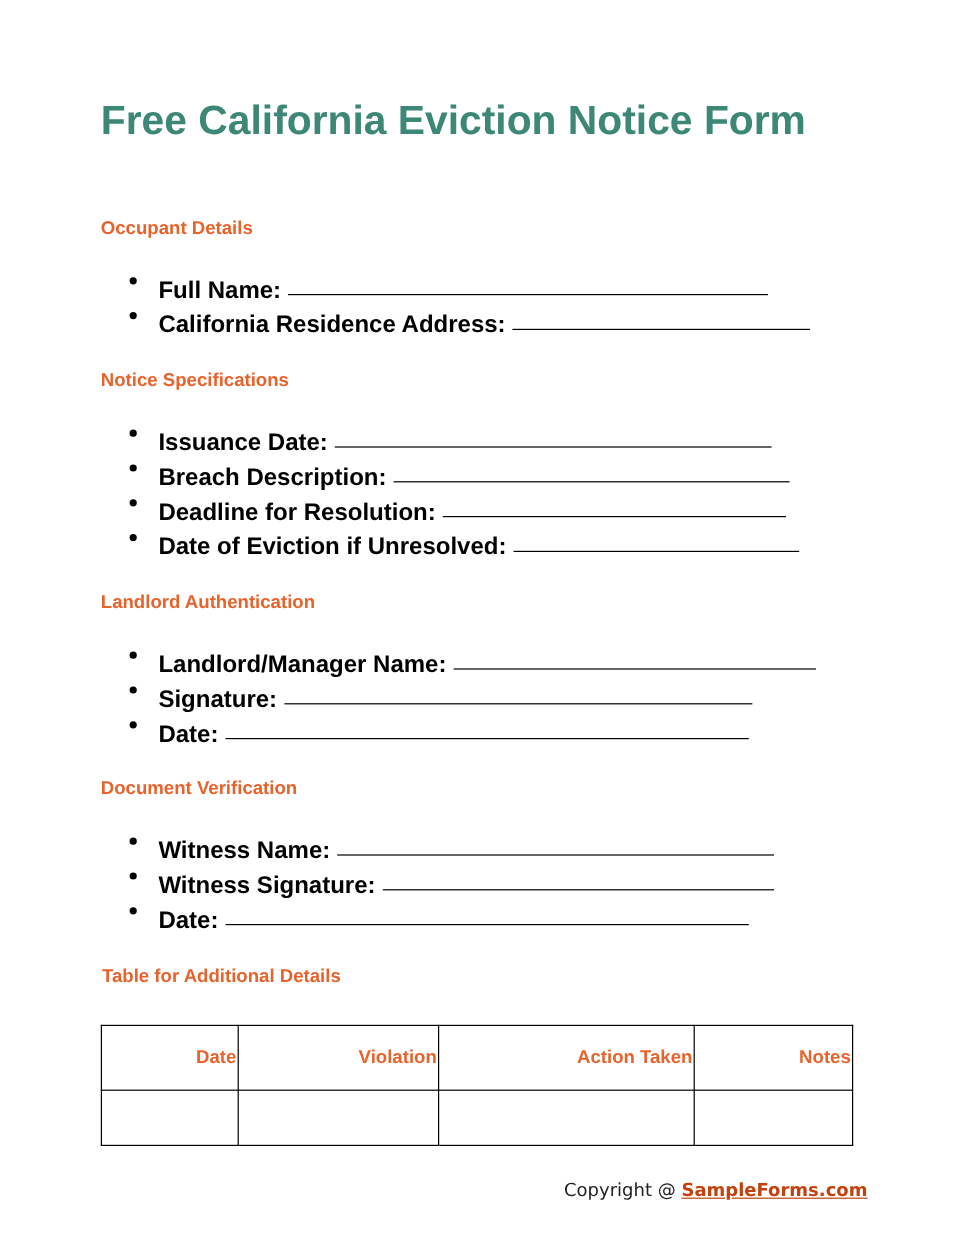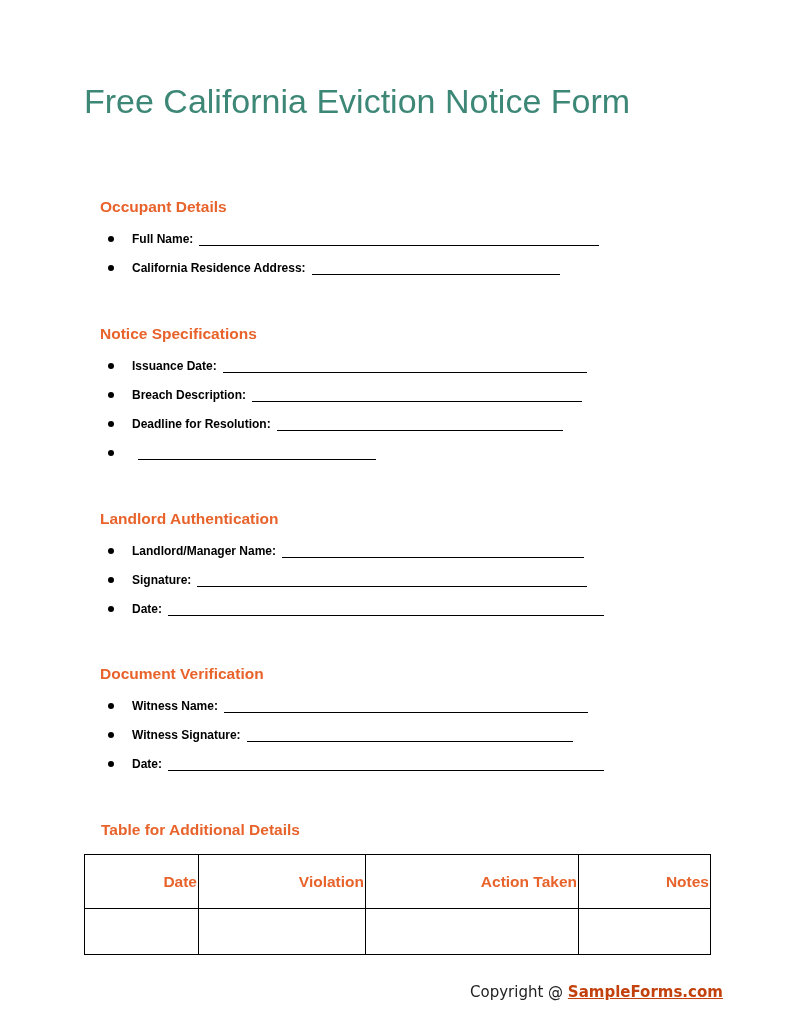--- a/index.html
+++ b/index.html
@@ -1,23 +1,23 @@
 <!DOCTYPE html>
 <html><head>
 <meta charset="utf-8">
 <style>
   html, body { margin: 0; padding: 0; background: #ffffff; }
   body { width: 796px; height: 1031px; position: relative; overflow: hidden;
          font-family: "Liberation Sans", sans-serif; color: #000; }
   .title { position: absolute; left: 84px; top: 82px; margin: 0;
-           font-size: 34px; font-weight: normal; color: #3d8777; white-space: nowrap; }
-  .section-heading { position: absolute; left: 84px; margin: 16px;
+           font-size: 34px; font-weight: bold; color: #3d8777; white-space: nowrap; }
+  .section-heading { position: absolute; left: 84px; margin: 0;
            font-size: 15.5px; font-weight: bold; color: #e8632b; white-space: nowrap; }
-  .item { position: absolute; left: 108px; font-size: 12px; font-weight: bold;
-          white-space: nowrap; display: flex; align-items: center; }
+  .item { position: absolute; left: 108px; font-size: 20px; font-weight: bold;
+          white-space: nowrap; display: flex; }
   .bullet { display: inline-block; width: 6px; height: 6px; border-radius: 50%;
             background: #000; margin-right: 18px; }
   .field-line { display: inline-block; border-bottom: 1.6px solid #000;
                 height: 14px; margin-left: 6px; }
   table.details { position: absolute; left: 84px; top: 854px; width: 626px;
           border-collapse: collapse; table-layout: fixed; }
   table.details td, table.details th { border: 1.2px solid #000; text-align: center; }
   table.details th { height: 51px; color: #e8632b; font-size: 15.5px; font-weight: bold; text-align: right; }
   table.details td { height: 43px; }
   .copyright { position: absolute; left: 470px; top: 983px; font-size: 15px;
@@ -52,20 +52,21 @@
   <span>Breach Description:</span>
   <span class="field-line" style="width:330px"></span>
 </div>
 <div class="item" style="top:416px">
   <span class="bullet"></span>
   <span>Deadline for Resolution:</span>
   <span class="field-line" style="width:286px"></span>
 </div>
 <div class="item" style="top:445px">
   <span class="bullet"></span>
+  <span>Date of Eviction if Unresolved:</span>
   <span class="field-line" style="width:238px"></span>
 </div>
 
 <h2 class="section-heading" style="top:494px">Landlord Authentication</h2>
 <div class="item" style="top:543px">
   <span class="bullet"></span>
   <span>Landlord/Manager Name:</span>
   <span class="field-line" style="width:302px"></span>
 </div>
 <div class="item" style="top:572px">

